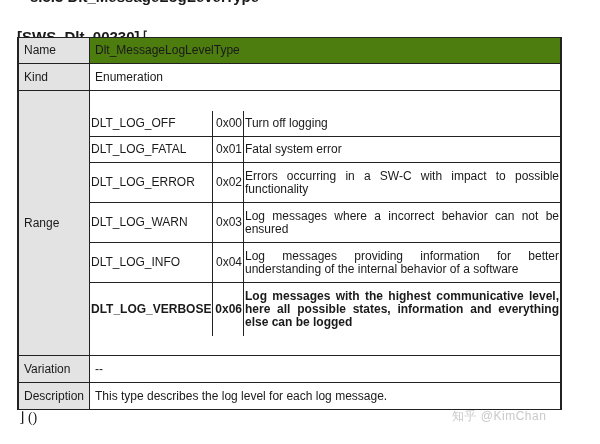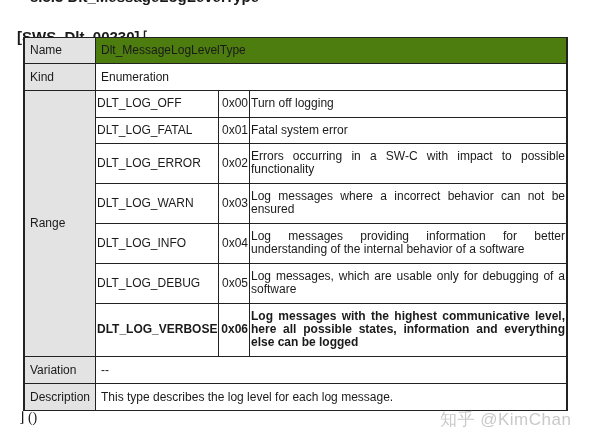--- a/index.html
+++ b/index.html
@@ -8,21 +8,21 @@
       font-family: "Liberation Sans", sans-serif; color: #1a1a1a;
     }
     .section-heading {
       position: absolute; left: 30px; top: -12px; font-size: 15px; font-weight: bold; white-space: nowrap;
     }
     .req-id {
       position: absolute; left: 17px; top: 28px; font-size: 15px; font-weight: bold; white-space: nowrap;
     }
     .req-id .bracket { font-weight: normal; margin-left: 3px; }
     table.spec {
-      position: absolute; left: 23px; top: 37px; width: 545px;
+      position: absolute; left: 17px; top: 37px; width: 545px;
       border-collapse: collapse; font-size: 12px; table-layout: fixed;
     }
     table.spec td {
       border: 1px solid #222; padding: 0 5px; vertical-align: middle; line-height: 13px;
     }
     table.spec td.label {
       background: #e3e3e3; width: 60px; border-left: 2px solid #222;
     }
     table.spec td.shaded { background: #4d7c0f; }
     table.inner {
@@ -33,21 +33,21 @@
     table.inner tr:last-child td { border-bottom: none; font-weight: bold; }
     table.inner td:first-child { border-left: none; width: 120px; }
     table.inner td:nth-child(2) { width: 28px; text-align: right; }
     table.inner td:last-child { border-right: none; text-align: justify; text-align-last: left; }
     table.spec td.range-cell { padding: 0; }
     table.spec td.right-bold { border-right: 2px solid #222; }
     .footer-bracket {
       position: absolute; left: 19px; top: 409px; font-family: "Liberation Serif", serif; font-size: 14px;
     }
     .watermark {
-      position: absolute; left: 440px; top: 408px; font-size: 17px; color: #c9c9c9; white-space: nowrap; letter-spacing: 0.5px;
+      position: absolute; left: 452px; top: 408px; font-size: 12px; color: #c9c9c9; white-space: nowrap; letter-spacing: 0.5px;
     }
   </style>
 </head>
 <body>
 
 <div class="section-heading">8.5.3   Dlt_MessageLogLevelType</div>
 
 <div class="req-id">
   <span>[SWS_Dlt_00230]</span><span class="bracket">⌈</span>
 </div>
@@ -85,25 +85,20 @@
         <tr style="height:40px">
           <td>DLT_LOG_WARN</td>
           <td>0x03</td>
           <td>Log messages where a incorrect behavior can not be ensured</td>
         </tr>
         <tr style="height:40px">
           <td>DLT_LOG_INFO</td>
           <td>0x04</td>
           <td>Log messages providing information for better understanding of the internal behavior of a software</td>
         </tr>
-        <tr style="height:40px">
-          <td>DLT_LOG_DEBUG</td>
-          <td>0x05</td>
-          <td>Log messages, which are usable only for debugging of a software</td>
-        </tr>
         <tr style="height:53px">
           <td>DLT_LOG_VERBOSE</td>
           <td>0x06</td>
           <td>Log messages with the highest communicative level, here all possible states, information and everything else can be logged</td>
         </tr>
       </tbody>
           </table>
     </td>
   </tr>
   <tr style="height:27px">

